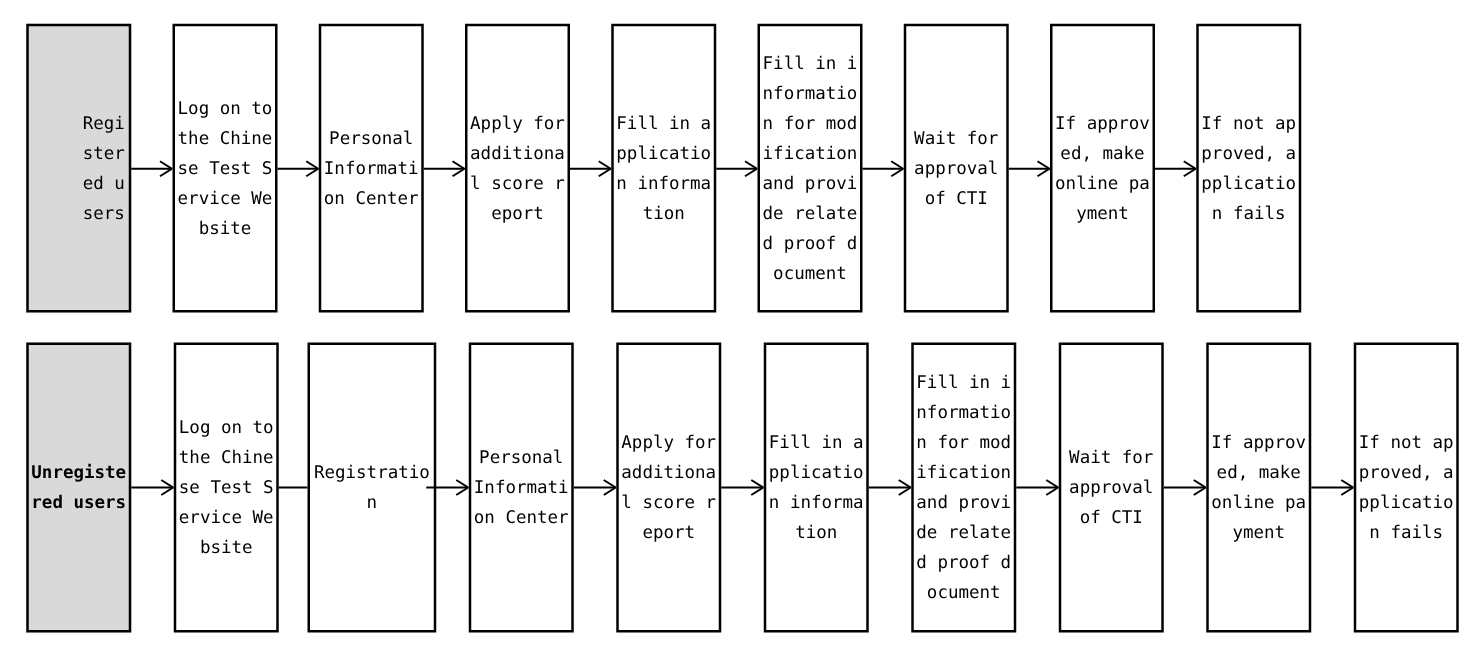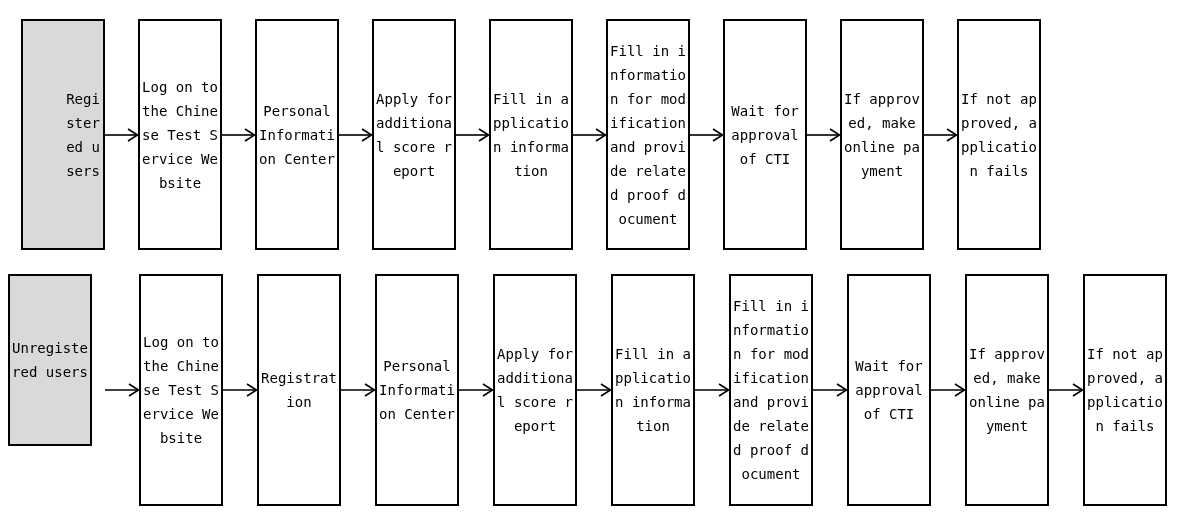--- a/index.html
+++ b/index.html
@@ -138,39 +138,39 @@
         <svg viewBox="0 0 33 18" preserveAspectRatio="none">
           <line x1="0" y1="9" x2="32" y2="9" stroke="#000000" stroke-width="1.6"></line>
           <polyline points="23,3 32.5,9 23,15" fill="none" stroke="#000000" stroke-width="1.6" stroke-linejoin="miter" stroke-linecap="butt"></polyline>
         </svg>
       </div>
       <div class="node" style="left: 957px; top: 19px; width: 84px; height: 231px;">
         <span class="node-label">If not approved, application fails</span>
       </div>
     </div>
     <div class="flow-row">
-      <div class="node shaded" style="left: 8px; top: 274px; width: 84px; height: 172px;">
+      <div class="node shaded" style="left: 21px; top: 274px; width: 84px; height: 232px; font-weight: bold;">
         <span class="node-label">Unregistered users</span>
       </div>
       <div class="connector" style="left: 105px; top: 381px; width: 34px;">
         <svg viewBox="0 0 34 18" preserveAspectRatio="none">
           <line x1="0" y1="9" x2="33" y2="9" stroke="#000000" stroke-width="1.6"></line>
           <polyline points="24,3 33.5,9 24,15" fill="none" stroke="#000000" stroke-width="1.6" stroke-linejoin="miter" stroke-linecap="butt"></polyline>
         </svg>
       </div>
       <div class="node" style="left: 139px; top: 274px; width: 84px; height: 232px;">
         <span class="node-label">Log on to the Chinese Test Service Website</span>
       </div>
       <div class="connector" style="left: 223px; top: 381px; width: 34px;">
         <svg viewBox="0 0 34 18" preserveAspectRatio="none">
           <line x1="0" y1="9" x2="33" y2="9" stroke="#000000" stroke-width="1.6"></line>
           <polyline points="24,3 33.5,9 24,15" fill="none" stroke="#000000" stroke-width="1.6" stroke-linejoin="miter" stroke-linecap="butt"></polyline>
         </svg>
       </div>
-      <div class="node" style="left: 257px; top: 274px; width: 84px; height: 232px;">
+      <div class="node" style="left: 246px; top: 274px; width: 103px; height: 232px;">
         <span class="node-label">Registration</span>
       </div>
       <div class="connector" style="left: 341px; top: 381px; width: 34px;">
         <svg viewBox="0 0 34 18" preserveAspectRatio="none">
           <line x1="0" y1="9" x2="33" y2="9" stroke="#000000" stroke-width="1.6"></line>
           <polyline points="24,3 33.5,9 24,15" fill="none" stroke="#000000" stroke-width="1.6" stroke-linejoin="miter" stroke-linecap="butt"></polyline>
         </svg>
       </div>
       <div class="node" style="left: 375px; top: 274px; width: 84px; height: 232px;">
         <span class="node-label">Personal Information Center</span>

